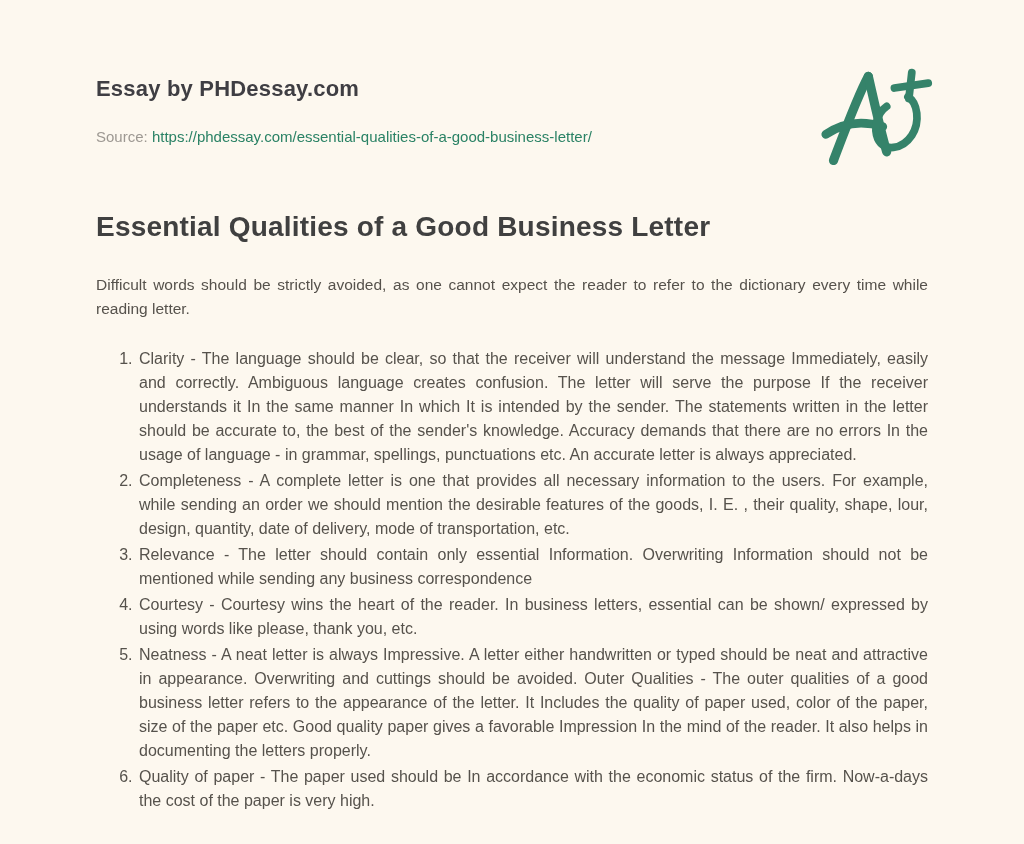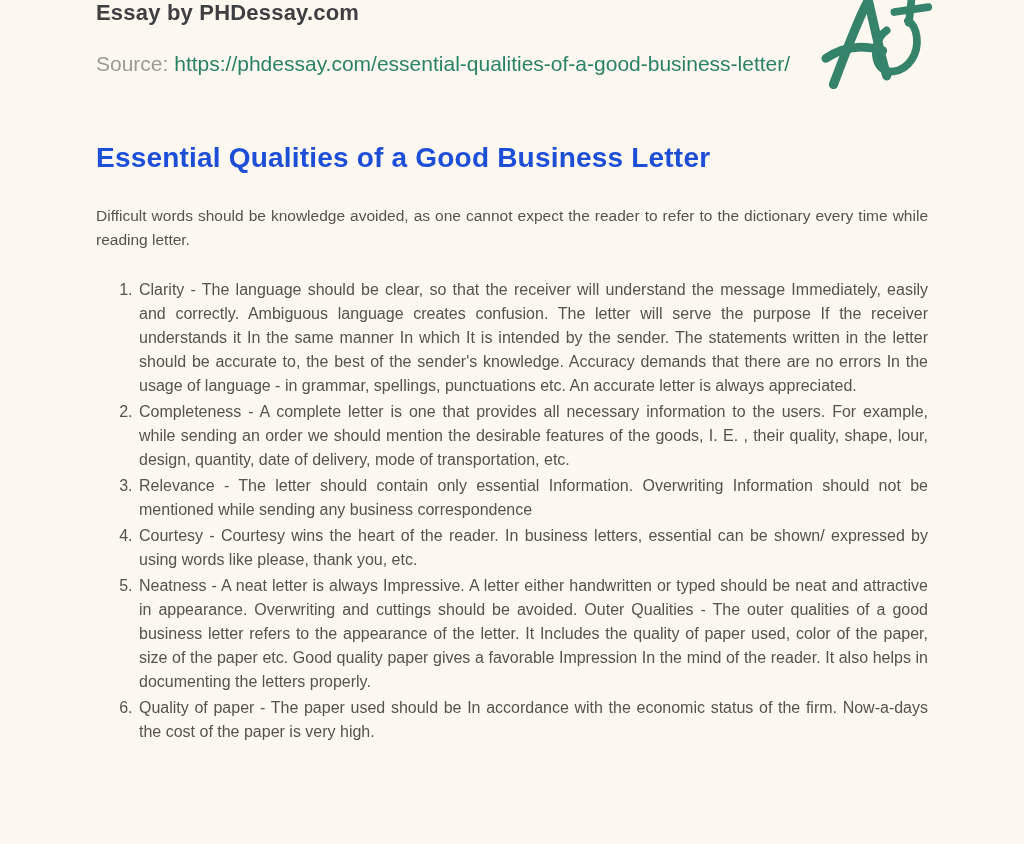--- a/index.html
+++ b/index.html
@@ -11,55 +11,56 @@
     height: 844px;
     background: #fdf8ef;
     font-family: "Liberation Sans", sans-serif;
     color: #56524c;
     overflow: hidden;
   }
   .page {
     position: relative;
     width: 832px;
     margin: 0 auto 0 96px;
+    padding-top: 76px;
   }
   .header {
     position: relative;
   }
   .header-title {
     margin: 0;
     font-size: 22px;
     font-weight: 700;
     letter-spacing: 0.2px;
     color: #3f3e43;
   }
   .source-line {
     margin: 26px 0 0 0;
-    font-size: 21px;
+    font-size: 15px;
   }
   .source-label {
     color: #9d9892;
   }
   .source-link {
     color: #2a8265;
     text-decoration: none;
   }
   .logo {
     position: absolute;
     top: -10px;
     right: -7px;
     width: 116px;
     height: 102px;
   }
   .article-title {
     margin: 66px 0 0 0;
     font-size: 28px;
     font-weight: 700;
     letter-spacing: 0.2px;
-    color: #1d4ed8;
+    color: #404040;
   }
   .article-intro {
     margin: 30px 0 0 0;
     font-size: 15.5px;
     line-height: 24px;
     text-align: justify;
   }
   .qualities-list {
     margin: 26px 0 0 0;
     padding: 0 0 0 41px;
@@ -97,21 +98,21 @@
 
         <path d="M96 6 L93 33" stroke-width="8"></path>
 
         <path d="M78 22 L113 17" stroke-width="8"></path>
       </svg>
     </div>
   </div>
 
   <h2 class="article-title">Essential Qualities of a Good Business Letter</h2>
 
-  <p class="article-intro">Difficult words should be knowledge avoided, as one cannot expect the reader to refer to the dictionary every time while reading letter.</p>
+  <p class="article-intro">Difficult words should be strictly avoided, as one cannot expect the reader to refer to the dictionary every time while reading letter.</p>
 
   <ol class="qualities-list">
     <li>Clarity - The language should be clear, so that the receiver will understand the message Immediately, easily and correctly. Ambiguous language creates confusion. The letter will serve the purpose If the receiver understands it In the same manner In which It is intended by the sender.  The statements written in the letter should be accurate to, the best of the sender's knowledge. Accuracy demands that there are no errors In the usage of language - in grammar, spellings, punctuations etc. An accurate letter is always appreciated.</li>
     <li>Completeness - A complete letter is one that provides all necessary information to the users. For example, while sending an order we should mention the desirable features of the goods, I. E. , their quality, shape, lour, design, quantity, date of delivery, mode of transportation, etc.</li>
     <li>Relevance - The letter should contain only essential Information. Overwriting Information should not be mentioned while sending any business correspondence</li>
     <li>Courtesy - Courtesy wins the heart of the reader. In business letters, essential can be shown/ expressed by using words like please, thank you, etc.</li>
     <li>Neatness - A neat letter is always Impressive. A letter either handwritten or typed should be neat and attractive in appearance. Overwriting and cuttings should be avoided. Outer Qualities - The outer qualities of a good business letter refers to the appearance of the letter. It Includes the quality of paper used, color of the paper, size of the paper etc. Good quality paper gives a favorable Impression In the mind of the reader. It also helps in documenting the letters properly.</li>
     <li>Quality of paper - The paper used should be In accordance with the economic status of the firm. Now-a-days the cost of the paper is very high.</li>
   </ol>
 

